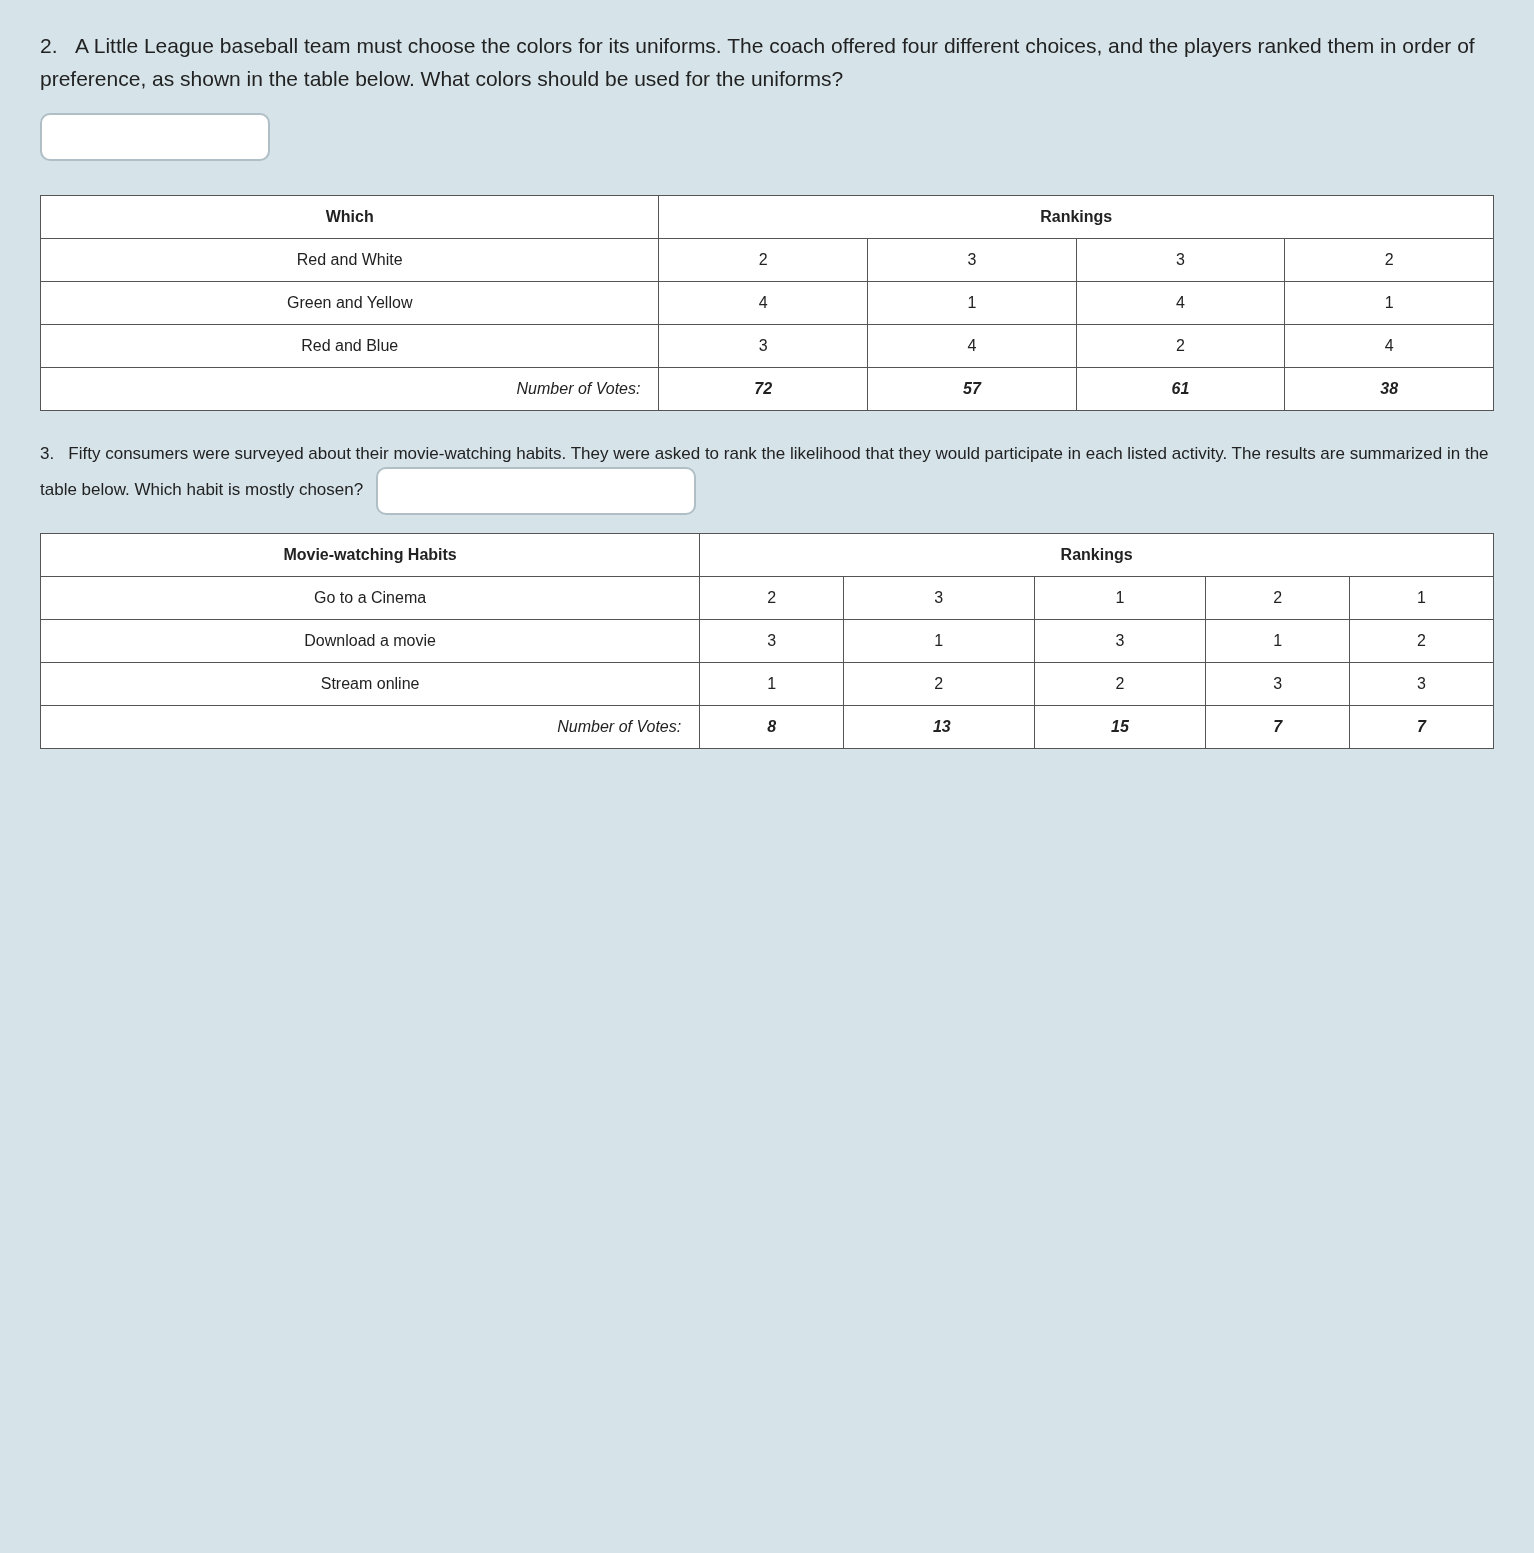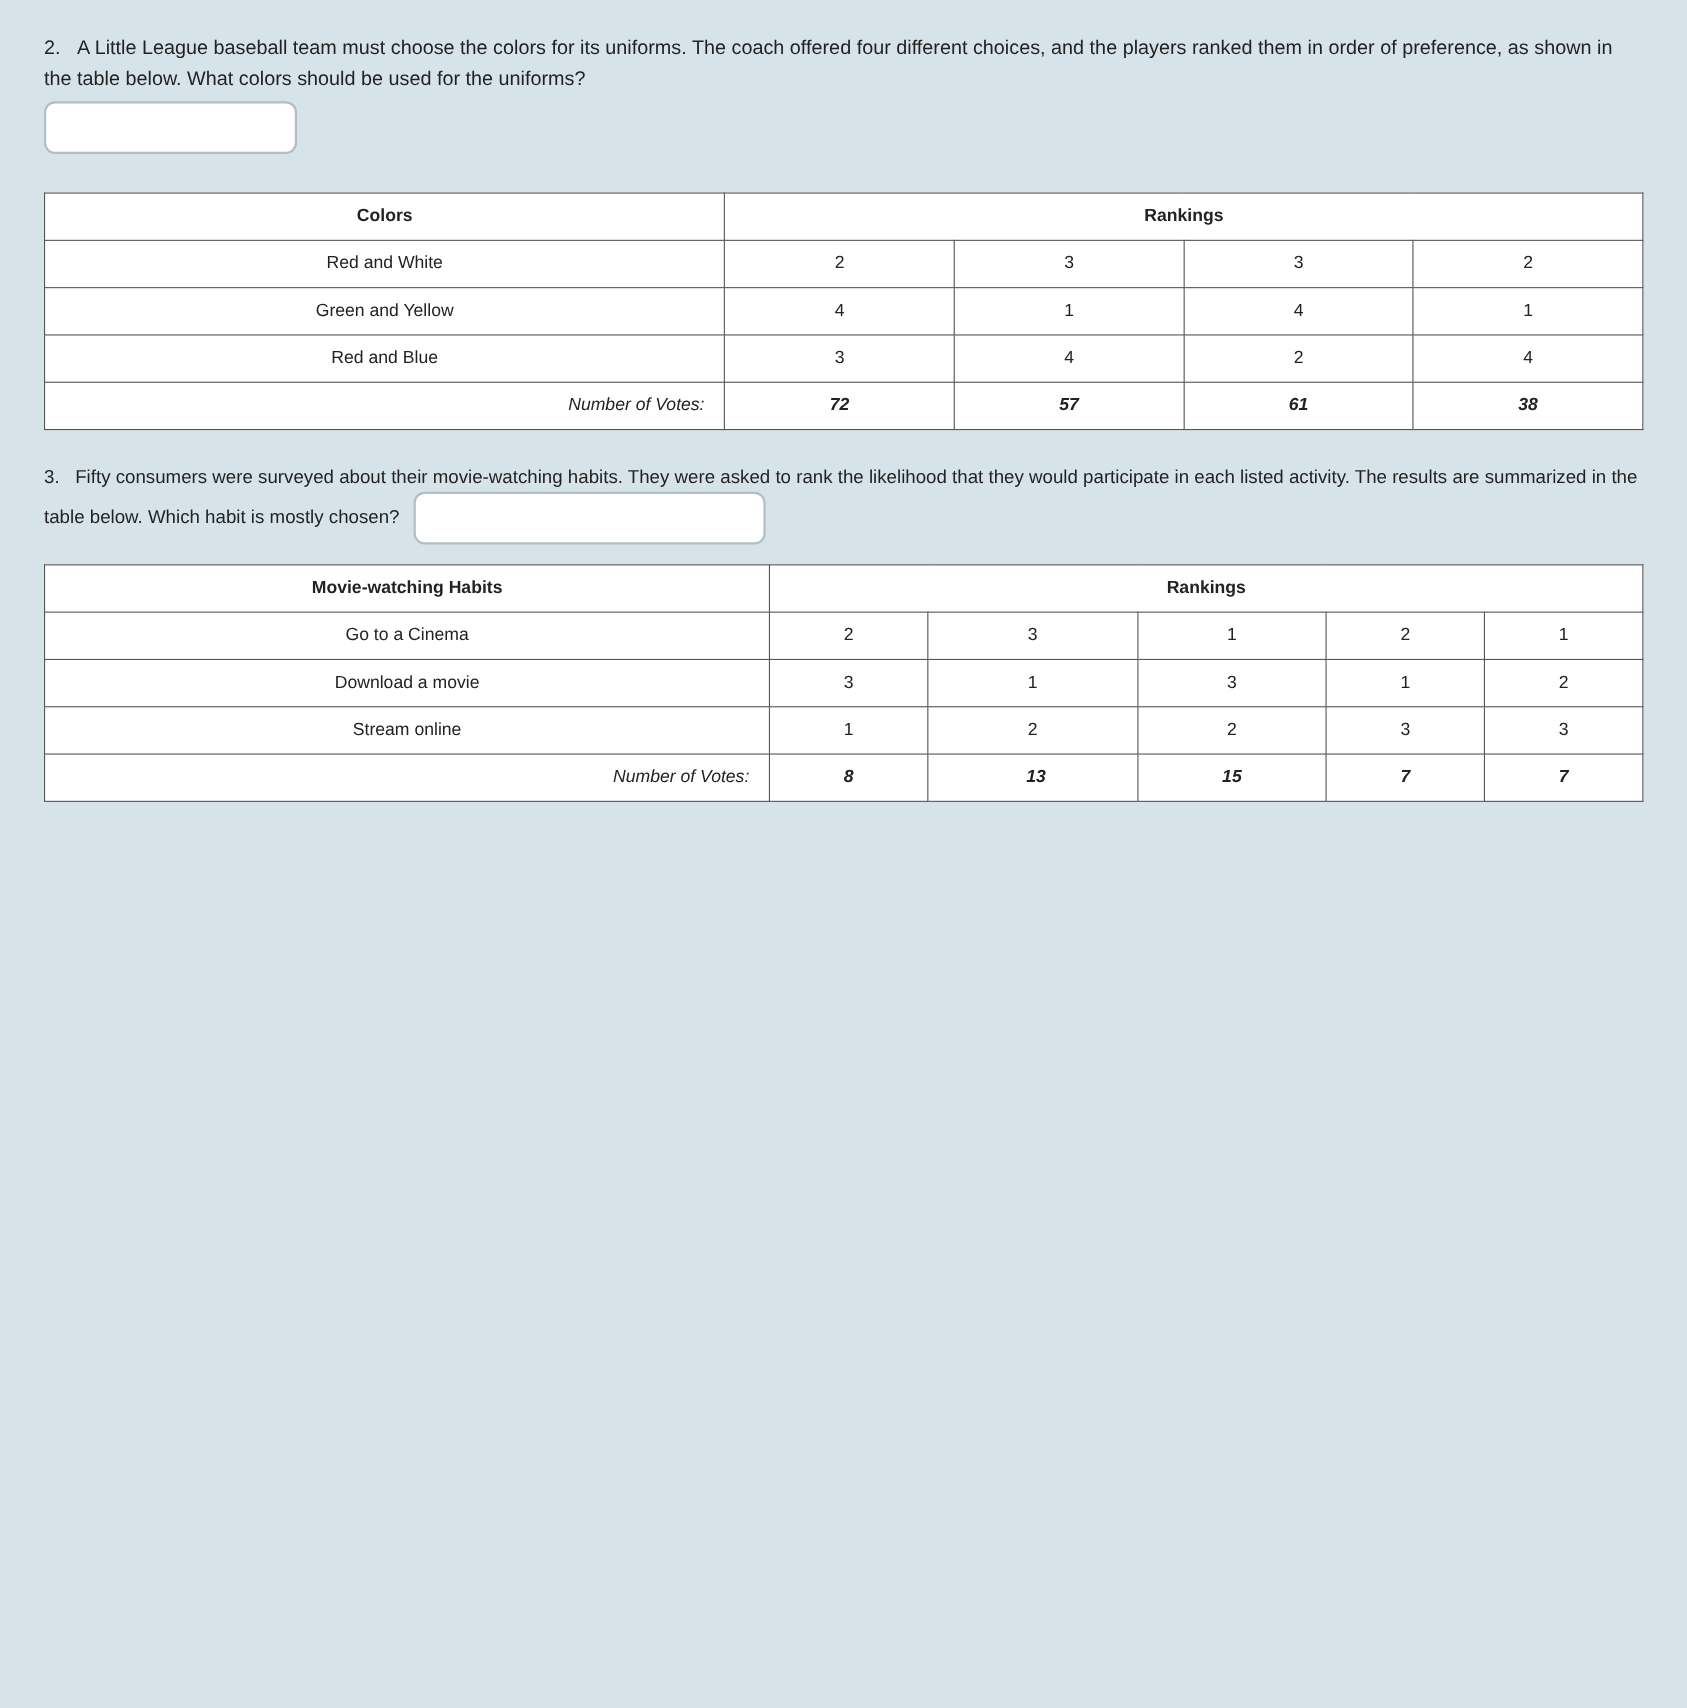--- a/index.html
+++ b/index.html
@@ -16,23 +16,23 @@
       padding: 30px 40px;
       min-height: 1553px;
       width: 1534px;
     }
 
     .question-block {
       margin-bottom: 30px;
     }
 
     .question-text {
-      font-size: 18px;
+      font-size: 21px;
       line-height: 1.55;
-      margin-bottom: 6px;
+      margin-bottom: 18px;
     }
 
     .answer-box {
       display: inline-block;
       background: white;
       border: 2px solid #b0bec5;
       border-radius: 10px;
       width: 230px;
       height: 48px;
       margin-bottom: 30px;
@@ -99,21 +99,21 @@
 <div class="question-block">
   <p class="question-text">
     <span>2.</span>
     &nbsp;&nbsp;<span>A Little League baseball team must choose the colors for its uniforms. The coach offered four different choices, and the players ranked them in order of preference, as shown in the table below. What colors should be used for the uniforms?</span>
   </p>
   <div class="answer-box"></div>
 
   <table>
     <thead>
       <tr>
-        <th class="col-label">Colors</th>
+        <th class="col-label">Which</th>
         <th colspan="4" class="col-label">Rankings</th>
       </tr>
     </thead>
     <tbody id="q2-tbody">
 
     <tr>
           <td class="col-item">Red and White</td>
           <td class="col-item">2</td>
           <td class="col-item">3</td>
           <td class="col-item">3</td>

